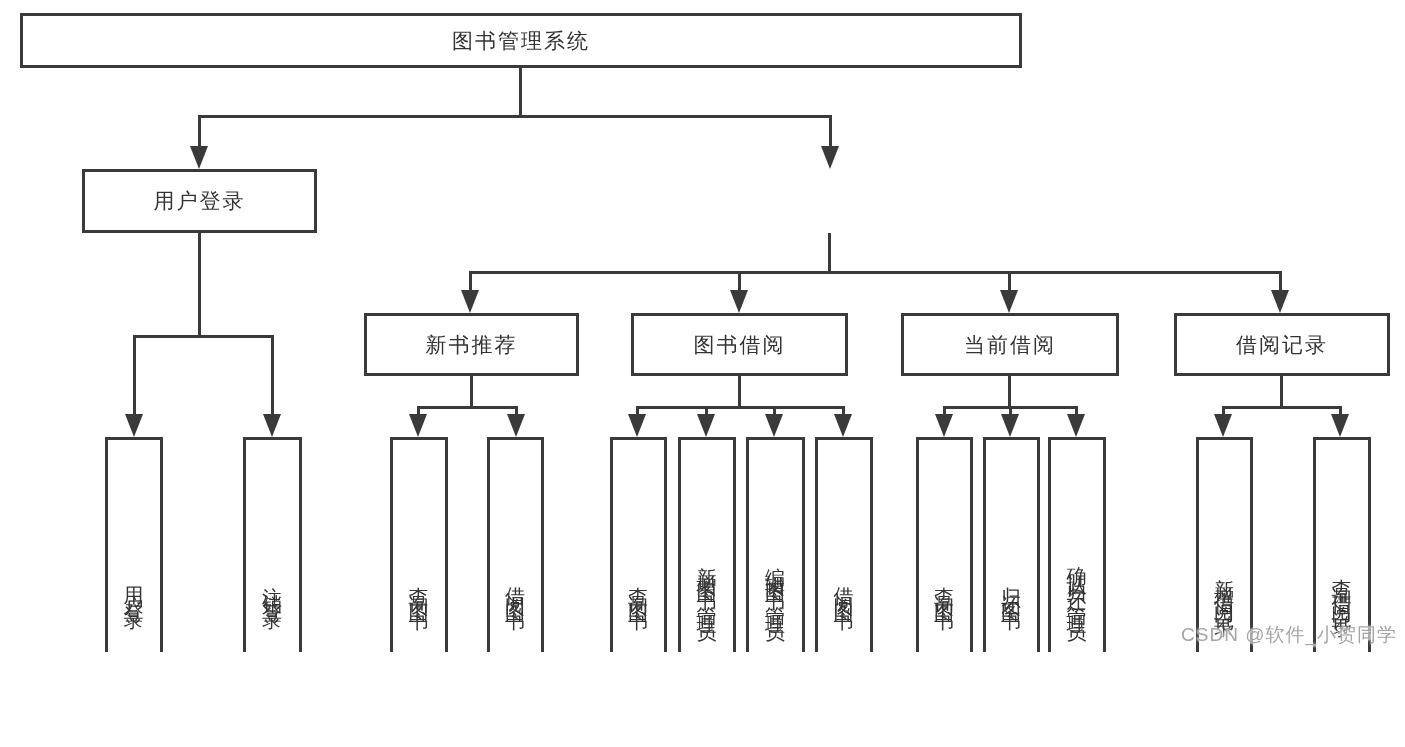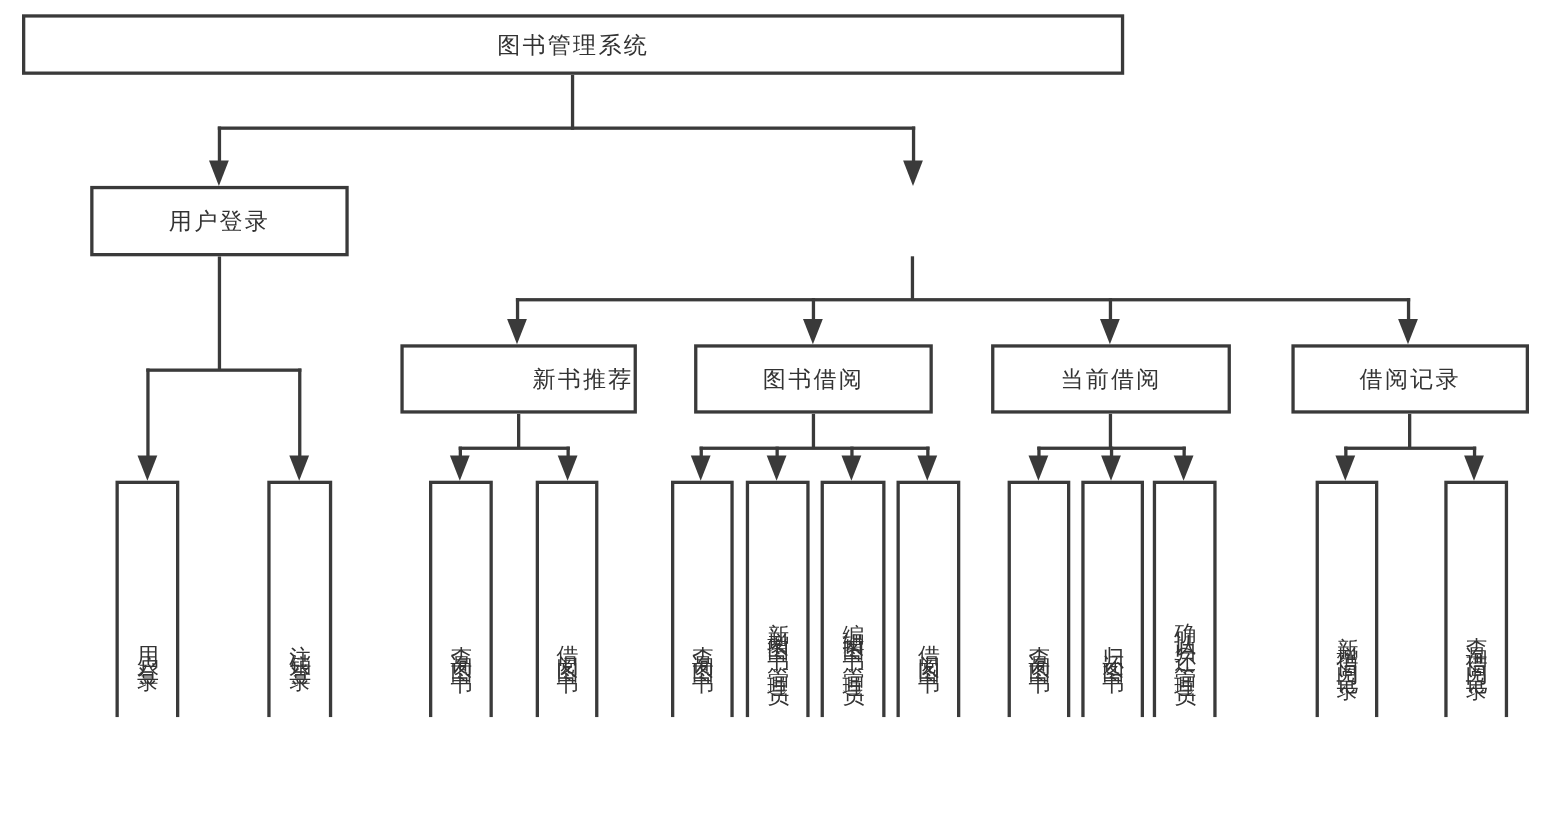--- a/index.html
+++ b/index.html
@@ -67,21 +67,21 @@
   <div class="hl" style="left:469px; top:271px; width:813px;"></div>
   <div class="vl" style="left:469px;  top:271px; height:22px;"></div>
   <div class="vl" style="left:738px;  top:271px; height:22px;"></div>
   <div class="vl" style="left:1008px; top:271px; height:22px;"></div>
   <div class="vl" style="left:1279px; top:271px; height:22px;"></div>
   <div class="ar" style="left:461px;  top:290px;"></div>
   <div class="ar" style="left:730px;  top:290px;"></div>
   <div class="ar" style="left:1000px; top:290px;"></div>
   <div class="ar" style="left:1271px; top:290px;"></div>
 
-  <div class="node hnode" style="left:364px; top:313px; width:215px; height:63px;justify-content:flex-end;">
+  <div class="node hnode" style="left:364px; top:313px; width:215px; height:63px;">
     <span>新书推荐</span>
   </div>
   <div class="node hnode" style="left:901px; top:313px; width:218px; height:63px;">
     <span>当前借阅</span>
   </div>
   <div class="node hnode" style="left:631px; top:313px; width:217px; height:63px;">
     <span>图书借阅</span>
   </div>
   <div class="node hnode" style="left:1174px; top:313px; width:216px; height:63px;">
     <span>借阅记录</span>
@@ -158,14 +158,15 @@
     <span>确认归还（管理员）</span>
   </div>
 
   <div class="node leaf" style="left:1196px; top:437px; width:57px; height:299px;">
     <span>新增借阅记录</span>
   </div>
   <div class="node leaf" style="left:1313px; top:437px; width:58px; height:299px;">
     <span>查询借阅记录</span>
   </div>
 
+  <div class="watermark">CSDN @软件_小贺同学</div>
 
 </div>
 
 </body></html>

